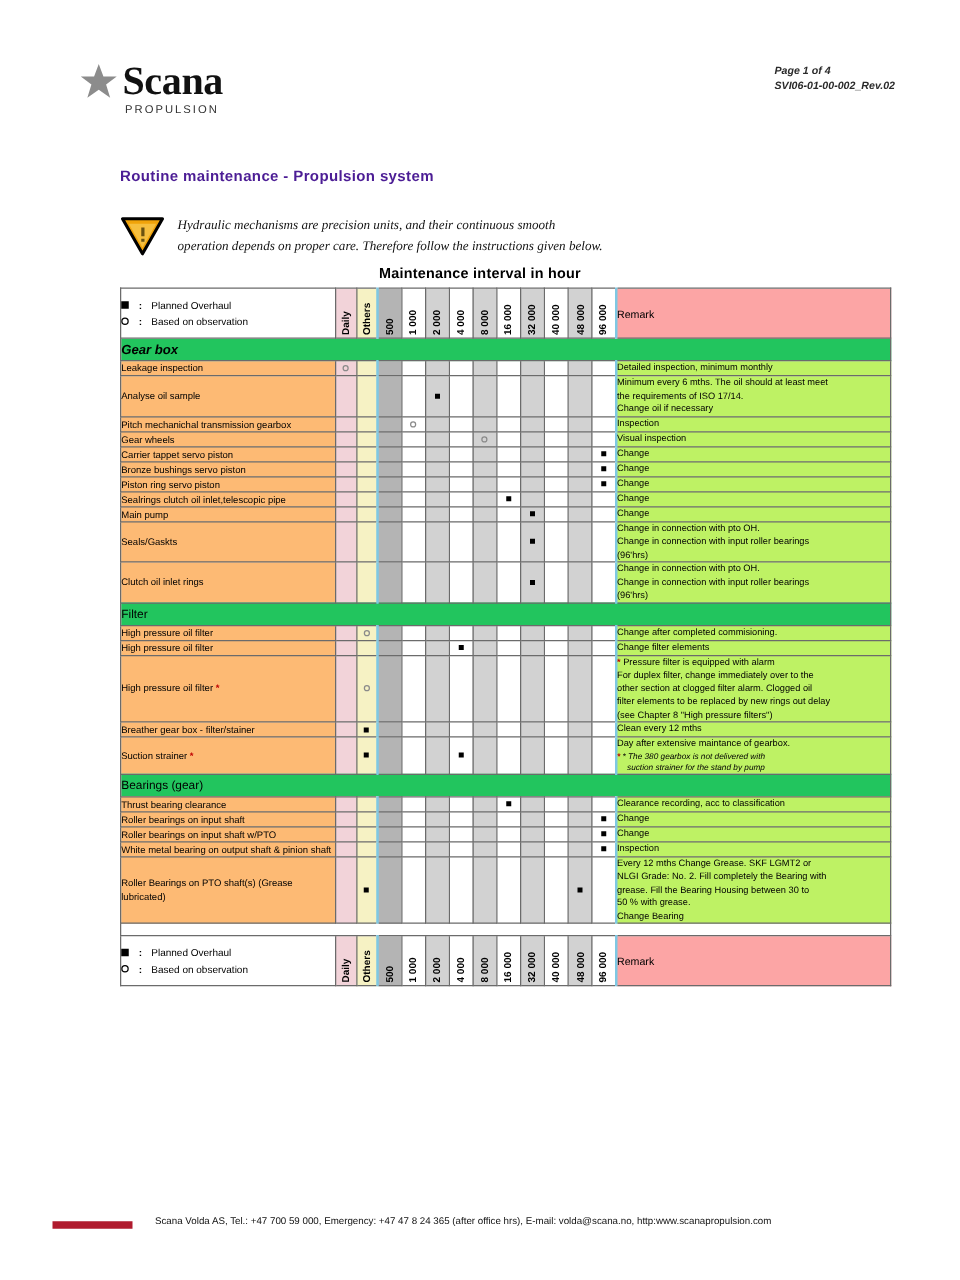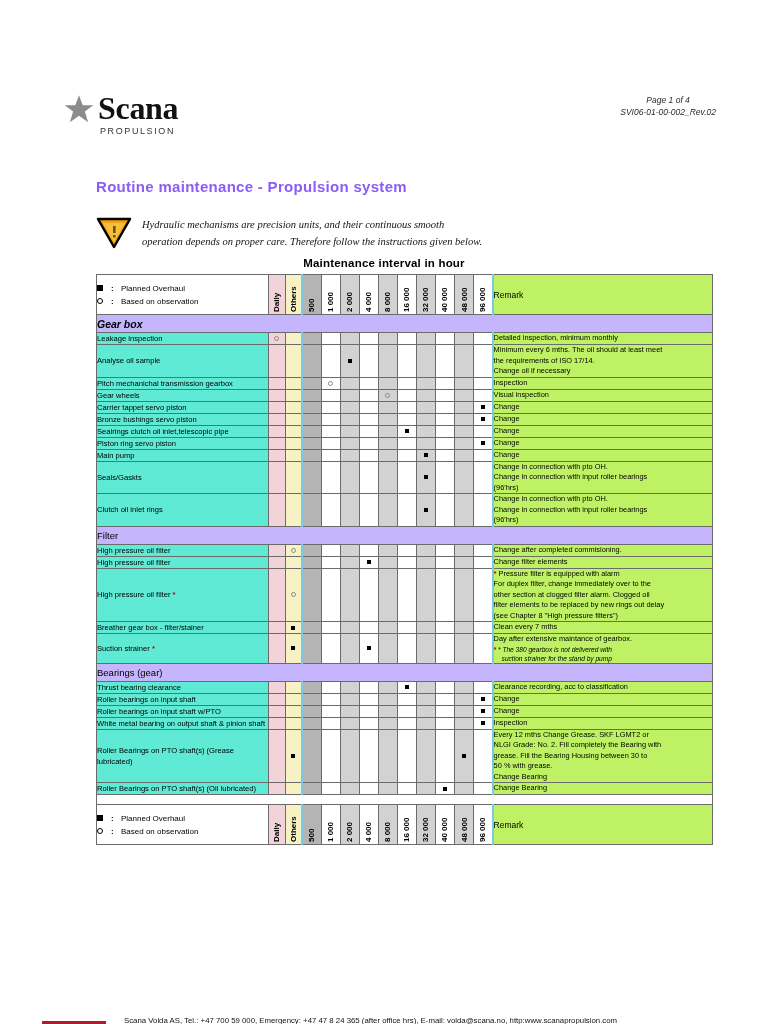--- a/index.html
+++ b/index.html
@@ -15,21 +15,20 @@
     color: #000000;
     overflow: hidden;
   }
 
   .page {
     position: absolute;
     left: 0; top: 0;
     width: 768px;
     height: 736px;
     background: #ffffff;
-    margin-top: 44px;
   }
 
   
   .hdr {
     position: absolute;
     left: 0; top: 0;
     width: 768px;
     height: 110px;
   }
   .logo-wrap {
@@ -59,37 +58,37 @@
     font-size: 9px;
     letter-spacing: 1.6px;
     color: #333333;
     margin-top: 2px;
     margin-left: 2px;
   }
   .hdr-right {
     position: absolute;
     right: 52px;
     top: 50px;
-    text-align: center;
+    text-align: left;
     font-size: 8.5px;
     font-style: italic;
-    font-weight: normal;
+    font-weight: bold;
     color: #2b2b2b;
     line-height: 12px;
   }
 
   
   .doc-title {
     position: absolute;
     left: 96px;
     top: 134px;
-    font-size: 15px;
+    font-size: 12px;
     font-weight: bold;
     letter-spacing: 0.3px;
-    color: #8b5cf6;
+    color: #4c1d95;
   }
 
   
   .warn {
     position: absolute;
     left: 96px;
     top: 172px;
     width: 600px;
     display: flex;
     align-items: flex-start;
@@ -145,21 +144,21 @@
   col.c-others { width: 17px; }
   col.c-iv     { width: 19px; }
   col.c-rem    { width: 219px; }
 
   
   .f-daily  { background: #f2d3d9; }
   .f-others { background: #f6f2c4; }
   .f-dark   { background: #b4b4b4; }
   .f-light  { background: #d2d2d2; }
   .f-white  { background: #ffffff; }
-  .f-head   { background: #bef264; }
+  .f-head   { background: #fca5a5; }
 
   
   .sep-left  { border-left: 2px solid #7ec8e3 !important; }
 
   
   .hrow td { height: 38px; }
   .legend-cell {
     background: #ffffff;
     padding: 5px 0 5px 10px;
     font-size: 8px;
@@ -200,36 +199,36 @@
     height: 100%;
   }
   .rem-head {
     padding-left: 8px;
     font-size: 8.5px;
     font-weight: normal;
   }
 
   
   .sec td {
-    background: #c4b5fd;
+    background: #22c55e;
     height: 17px;
     padding-left: 8px;
     font-size: 10.5px;
     font-style: italic;
     font-weight: bold;
   }
   .sec-plain td {
     font-style: normal;
     font-weight: normal;
     font-size: 9.5px;
   }
 
   
   .task-cell {
-    background: #5eead4;
+    background: #fdba74;
     padding: 3px 4px 3px 7px;
     font-size: 7.6px;
     line-height: 11px;
   }
   .rem-cell {
     background: #bef264;
     padding: 3px 5px 3px 7px;
     font-size: 7.4px;
     line-height: 10.5px;
   }
@@ -529,51 +528,51 @@
             <td class="f-white mark"></td>
             <td class="f-light mark"></td>
             <td class="f-white mark"></td>
             <td class="f-light mark"></td>
             <td class="f-white mark"><span class="m-sq"></span></td>
             <td class="rem-cell sep-left">
               <div>Change</div>
             </td>
           </tr>
           <tr>
+            <td class="task-cell">Piston ring servo piston</td>
+            <td class="f-daily mark"></td>
+            <td class="f-others mark"></td>
+            <td class="f-dark sep-left mark"></td>
+            <td class="f-white mark"></td>
+            <td class="f-light mark"></td>
+            <td class="f-white mark"></td>
+            <td class="f-light mark"></td>
+            <td class="f-white mark"></td>
+            <td class="f-light mark"></td>
+            <td class="f-white mark"></td>
+            <td class="f-light mark"></td>
+            <td class="f-white mark"><span class="m-sq"></span></td>
+            <td class="rem-cell sep-left">
+              <div>Change</div>
+            </td>
+          </tr>
+          <tr>
             <td class="task-cell">Sealrings clutch oil inlet,telescopic pipe</td>
             <td class="f-daily mark"></td>
             <td class="f-others mark"></td>
             <td class="f-dark sep-left mark"></td>
             <td class="f-white mark"></td>
             <td class="f-light mark"></td>
             <td class="f-white mark"></td>
             <td class="f-light mark"></td>
             <td class="f-white mark"><span class="m-sq"></span></td>
             <td class="f-light mark"></td>
             <td class="f-white mark"></td>
             <td class="f-light mark"></td>
             <td class="f-white mark"></td>
-            <td class="rem-cell sep-left">
-              <div>Change</div>
-            </td>
-          </tr>
-          <tr>
-            <td class="task-cell">Piston ring servo piston</td>
-            <td class="f-daily mark"></td>
-            <td class="f-others mark"></td>
-            <td class="f-dark sep-left mark"></td>
-            <td class="f-white mark"></td>
-            <td class="f-light mark"></td>
-            <td class="f-white mark"></td>
-            <td class="f-light mark"></td>
-            <td class="f-white mark"></td>
-            <td class="f-light mark"></td>
-            <td class="f-white mark"></td>
-            <td class="f-light mark"></td>
-            <td class="f-white mark"><span class="m-sq"></span></td>
             <td class="rem-cell sep-left">
               <div>Change</div>
             </td>
           </tr>
           <tr>
             <td class="task-cell">Main pump</td>
             <td class="f-daily mark"></td>
             <td class="f-others mark"></td>
             <td class="f-dark sep-left mark"></td>
             <td class="f-white mark"></td>
@@ -698,21 +697,21 @@
             <td class="f-white mark"></td>
             <td class="f-light mark"></td>
             <td class="f-white mark"></td>
             <td class="f-light mark"></td>
             <td class="f-white mark"></td>
             <td class="f-light mark"></td>
             <td class="f-white mark"></td>
             <td class="f-light mark"></td>
             <td class="f-white mark"></td>
             <td class="rem-cell sep-left">
-              <div>Clean every 7 mths</div>
+              <div>Clean every 12 mths</div>
             </td>
           </tr>
           <tr>
             <td class="task-cell">Suction strainer <span class="ast">*</span></td>
             <td class="f-daily mark"></td>
             <td class="f-others mark"><span class="m-sq"></span></td>
             <td class="f-dark sep-left mark"></td>
             <td class="f-white mark"></td>
             <td class="f-light mark"></td>
             <td class="f-white mark"><span class="m-sq"></span></td>
@@ -814,38 +813,20 @@
             <td class="f-white mark"></td>
             <td class="f-light mark"></td>
             <td class="f-white mark"></td>
             <td class="f-light mark"><span class="m-sq"></span></td>
             <td class="f-white mark"></td>
             <td class="rem-cell sep-left">
               <div>Every 12 mths Change Grease. SKF LGMT2 or</div>
               <div>NLGI Grade: No. 2. Fill completely the Bearing with</div>
               <div>grease. Fill the Bearing Housing between 30 to</div>
               <div>50 % with grease.</div>
-              <div>Change Bearing</div>
-            </td>
-          </tr>
-          <tr>
-            <td class="task-cell">Roller Bearings on PTO shaft(s) (Oil lubricated)</td>
-            <td class="f-daily mark"></td>
-            <td class="f-others mark"></td>
-            <td class="f-dark sep-left mark"></td>
-            <td class="f-white mark"></td>
-            <td class="f-light mark"></td>
-            <td class="f-white mark"></td>
-            <td class="f-light mark"></td>
-            <td class="f-white mark"></td>
-            <td class="f-light mark"></td>
-            <td class="f-white mark"><span class="m-sq"></span></td>
-            <td class="f-light mark"></td>
-            <td class="f-white mark"></td>
-            <td class="rem-cell sep-left">
               <div>Change Bearing</div>
             </td>
           </tr>
           <tr class="spacer-row">
             <td colspan="14"></td>
           </tr>
           <tr class="hrow">
             <td class="legend-cell">
               <div class="legend-line">
                 <span class="lg-sym"><span class="sq"></span></span>

